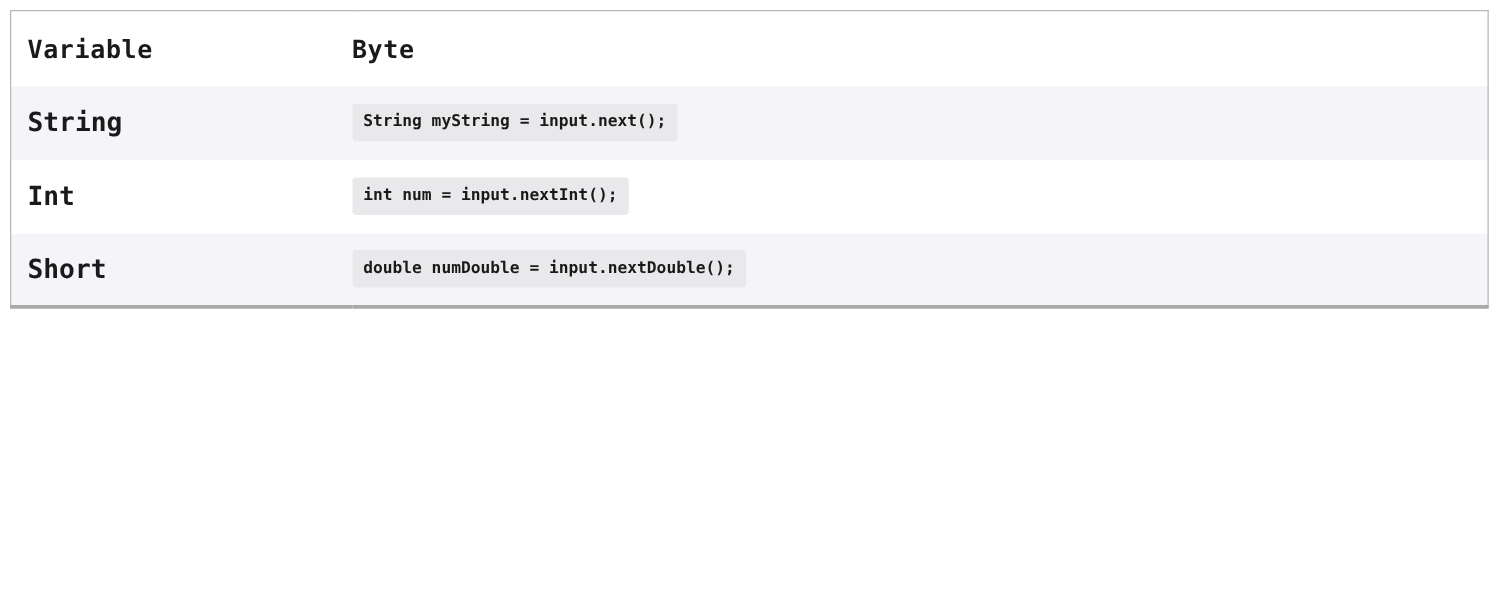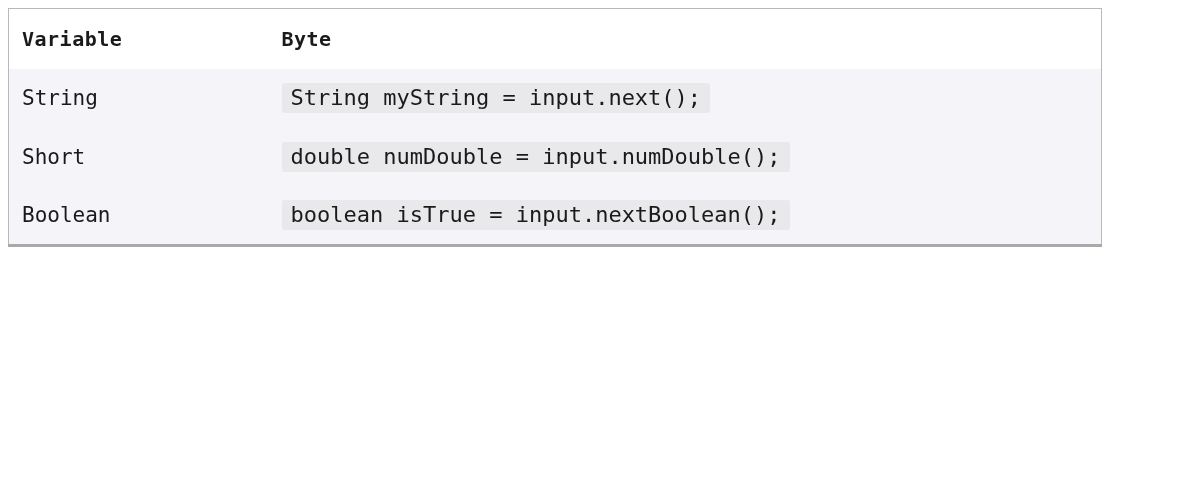--- a/index.html
+++ b/index.html
@@ -20,21 +20,21 @@
     width: 1200px;
     height: 492px;
     background: var(--page-bg);
     font-family: "DejaVu Sans Mono", "Liberation Mono", monospace;
     color: var(--text);
     overflow: hidden;
   }
   .vars-table {
     border-collapse: collapse;
     table-layout: fixed;
-    width: 1094px;
+    width: 1183px;
     margin: 8px 0 0 8px;
     border: 1px solid var(--border);
     border-bottom: 3px solid var(--border-bottom);
     background: var(--plain);
   }
   .header-row th {
     height: 60px;
     text-align: left;
     vertical-align: middle;
     font-size: 20px;
@@ -45,35 +45,36 @@
     padding: 0;
   }
   .col-var {
     width: 273px;
     padding-left: 13px !important;
   }
   .data-row td {
     height: 59px;
     vertical-align: middle;
     padding: 0;
+    font-weight: bold;
   }
   .data-row.stripe {
     background: var(--stripe);
   }
   .var-cell {
     font-size: 21px;
     padding-left: 13px !important;
     color: var(--text);
     white-space: nowrap;
   }
   .code-chip {
     display: inline-block;
     background: var(--chip);
     font-family: "DejaVu Sans Mono", "Liberation Mono", monospace;
-    font-size: 22px;
+    font-size: 13px;
     line-height: 20px;
     padding: 5px 9px;
     border-radius: 3px;
     color: var(--text);
     white-space: nowrap;
   }
 </style>
 </head>
 <body>
 
@@ -85,31 +86,31 @@
     </tr>
   </thead>
   <tbody id="rows-body">
   <tr class="data-row stripe">
     <td class="var-cell">String</td>
     <td class="code-cell">
       <code class="code-chip">String myString = input.next();</code>
     </td>
   </tr>
 
+  <tr class="data-row">
+    <td class="var-cell">Int</td>
+    <td class="code-cell">
+      <code class="code-chip">int num = input.nextInt();</code>
+    </td>
+  </tr>
 
   <tr class="data-row stripe">
     <td class="var-cell">Short</td>
     <td class="code-cell">
-      <code class="code-chip">double numDouble = input.numDouble();</code>
+      <code class="code-chip">double numDouble = input.nextDouble();</code>
     </td>
   </tr>
 
 
-  <tr class="data-row stripe">
-    <td class="var-cell">Boolean</td>
-    <td class="code-cell">
-      <code class="code-chip">boolean isTrue = input.nextBoolean();</code>
-    </td>
-  </tr>
 
 
 </tbody>
 </table>
 
 </body></html>

